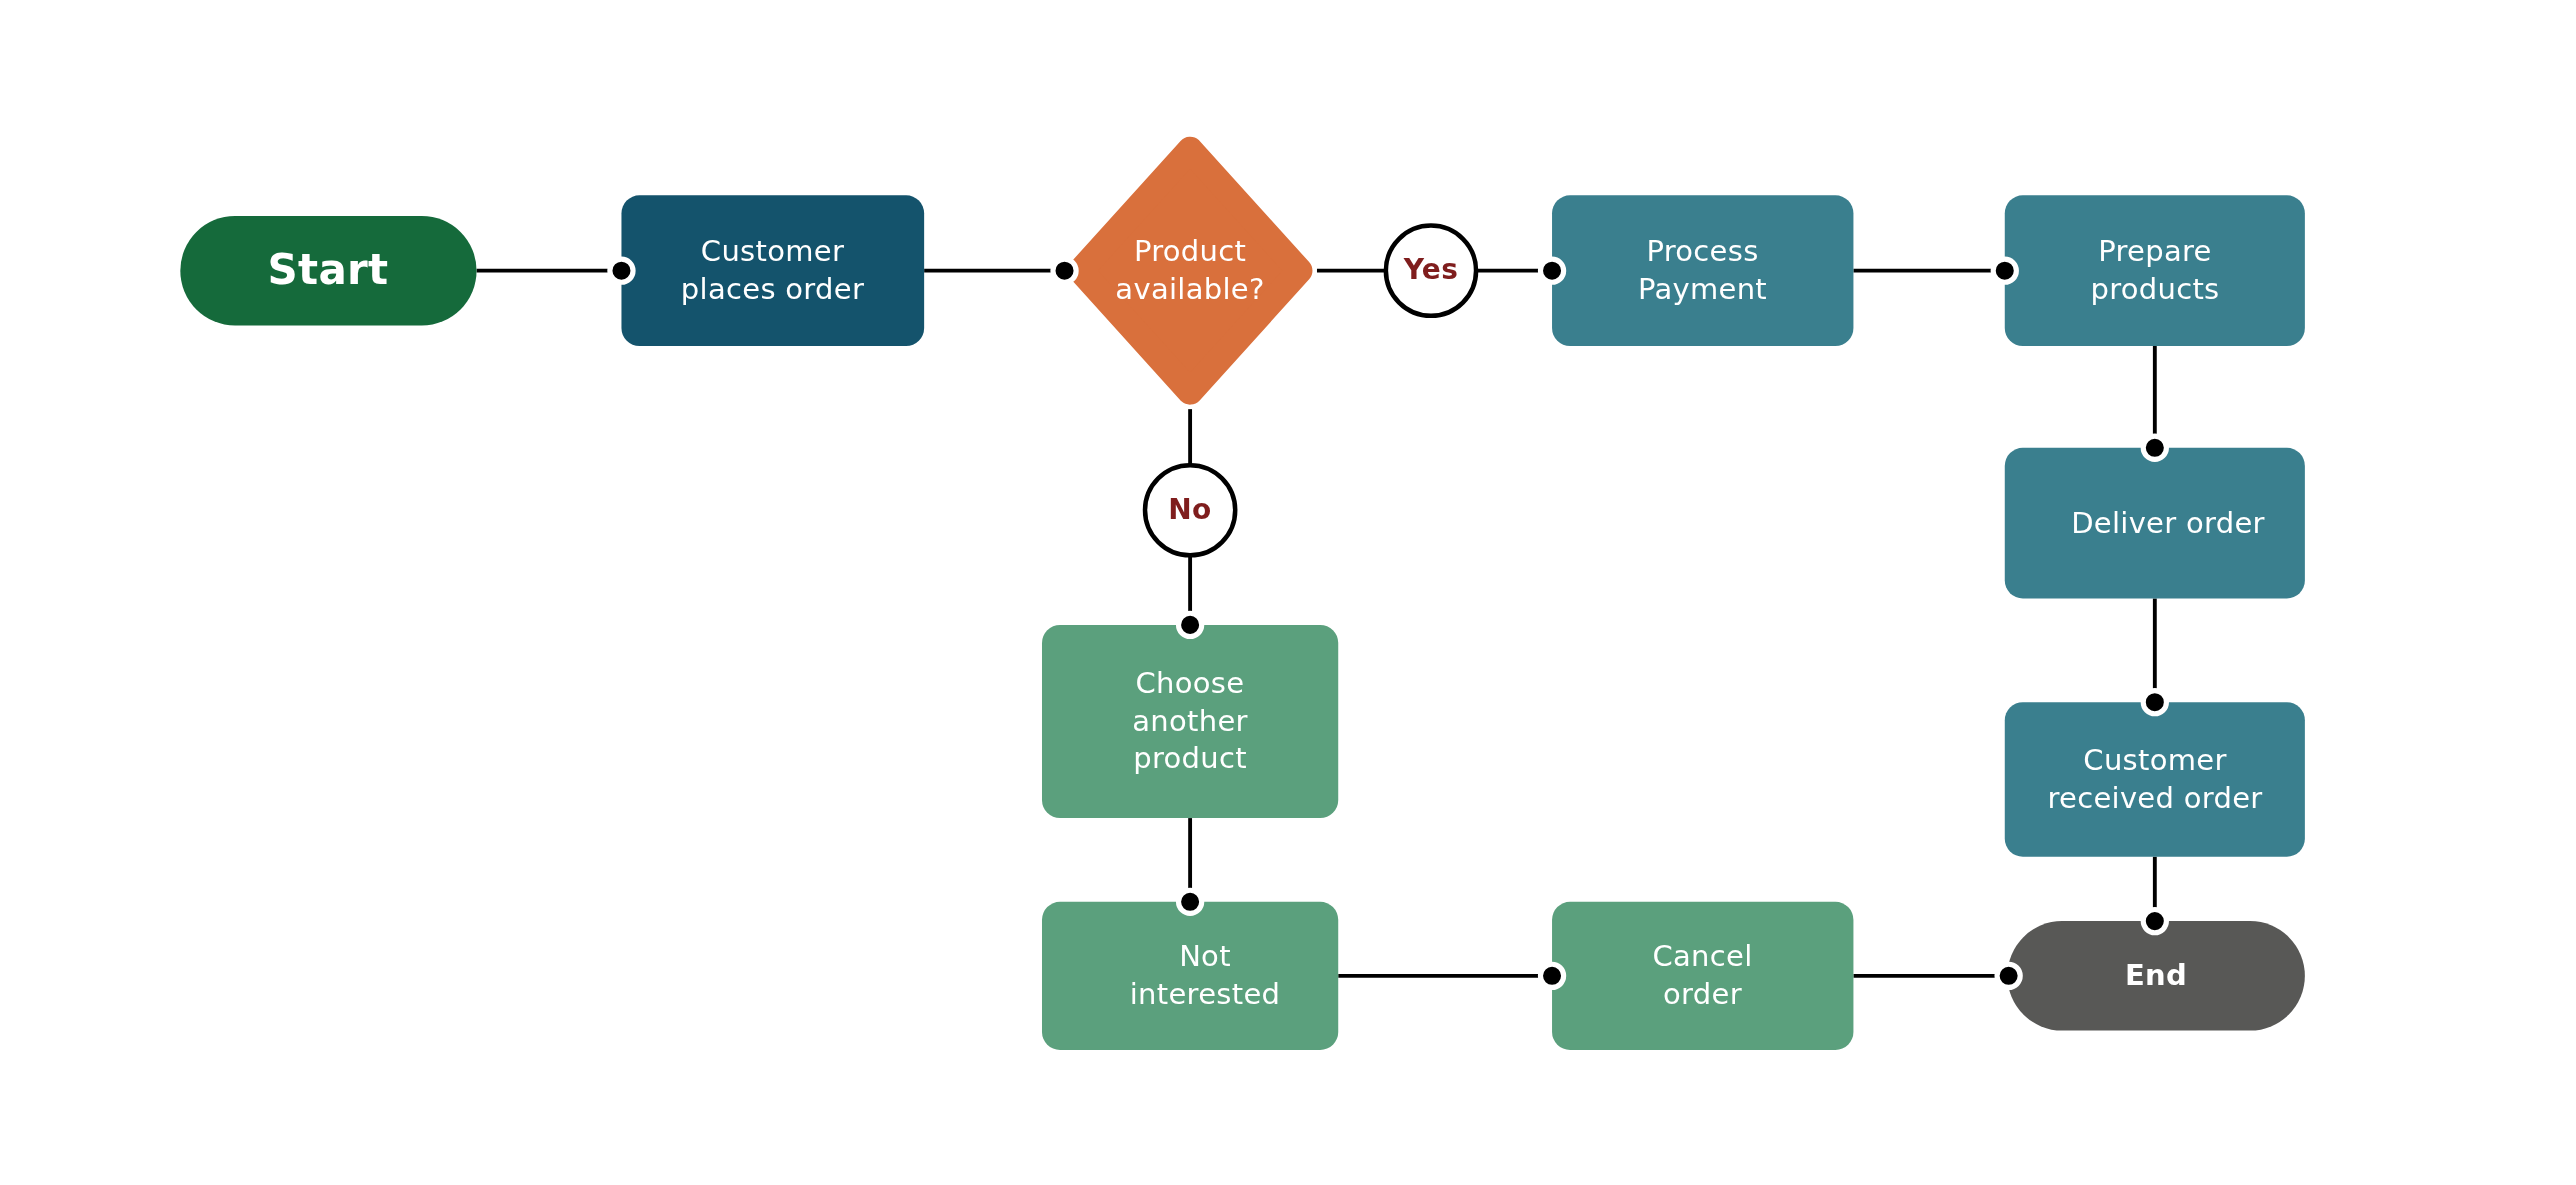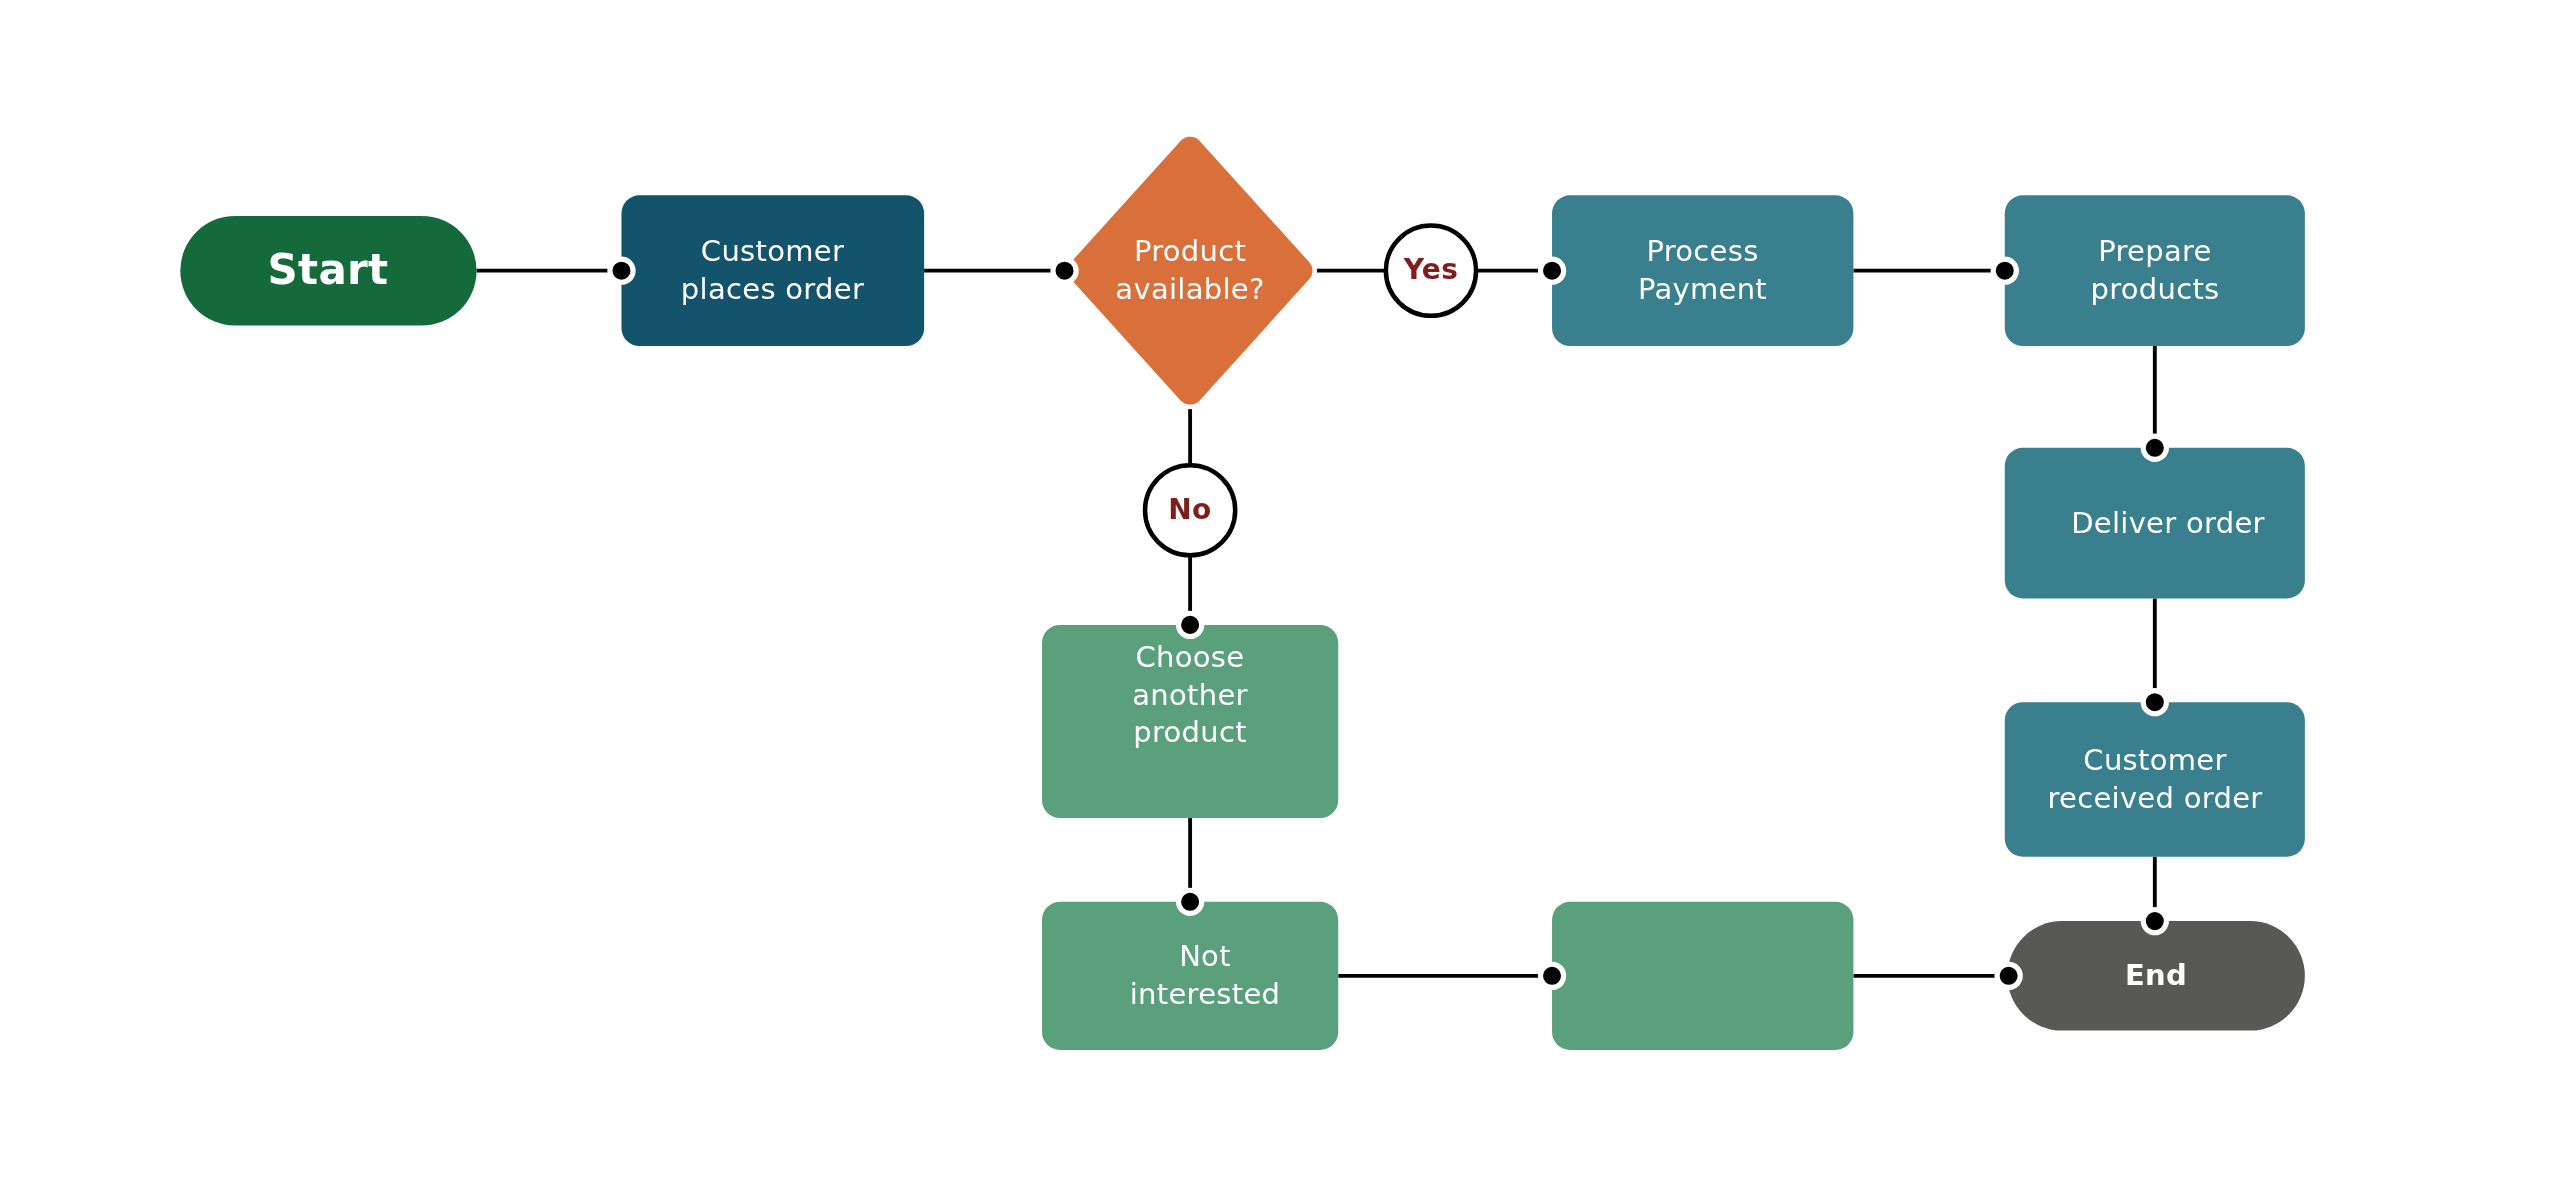--- a/index.html
+++ b/index.html
@@ -97,22 +97,24 @@
 
   <div class="lbl" style="left:2005px; top:448px; width:300px; height:151px;padding-left:13px;">Deliver order</div>
 
   <div class="lbl" style="left:2005px; top:702px; width:300px; height:155px;">Customer
 received order</div>
 
   <div class="lbl lbl-bold" style="left:2007px; top:921px; width:298px; height:109px;">End</div>
 
   <div class="lbl lbl-bold lbl-dark" style="left:1145px; top:465px; width:90px; height:90px; font-size:28px;">No</div>
 
-  <div class="lbl" style="left:1042px; top:599px; width:296px; height:193px;">Choose
+  <div class="lbl" style="left:1042px; top:625px; width:296px; height:193px;">Choose
 another
 product</div>
 
   <div class="lbl" style="left:1042px; top:902px; width:326px; height:148px;">Not
 interested</div>
 
+  <div class="lbl" style="left:1552px; top:902px; width:301px; height:148px;">Cancel
+order</div>
 
 </div>
 
 
 </body></html>

